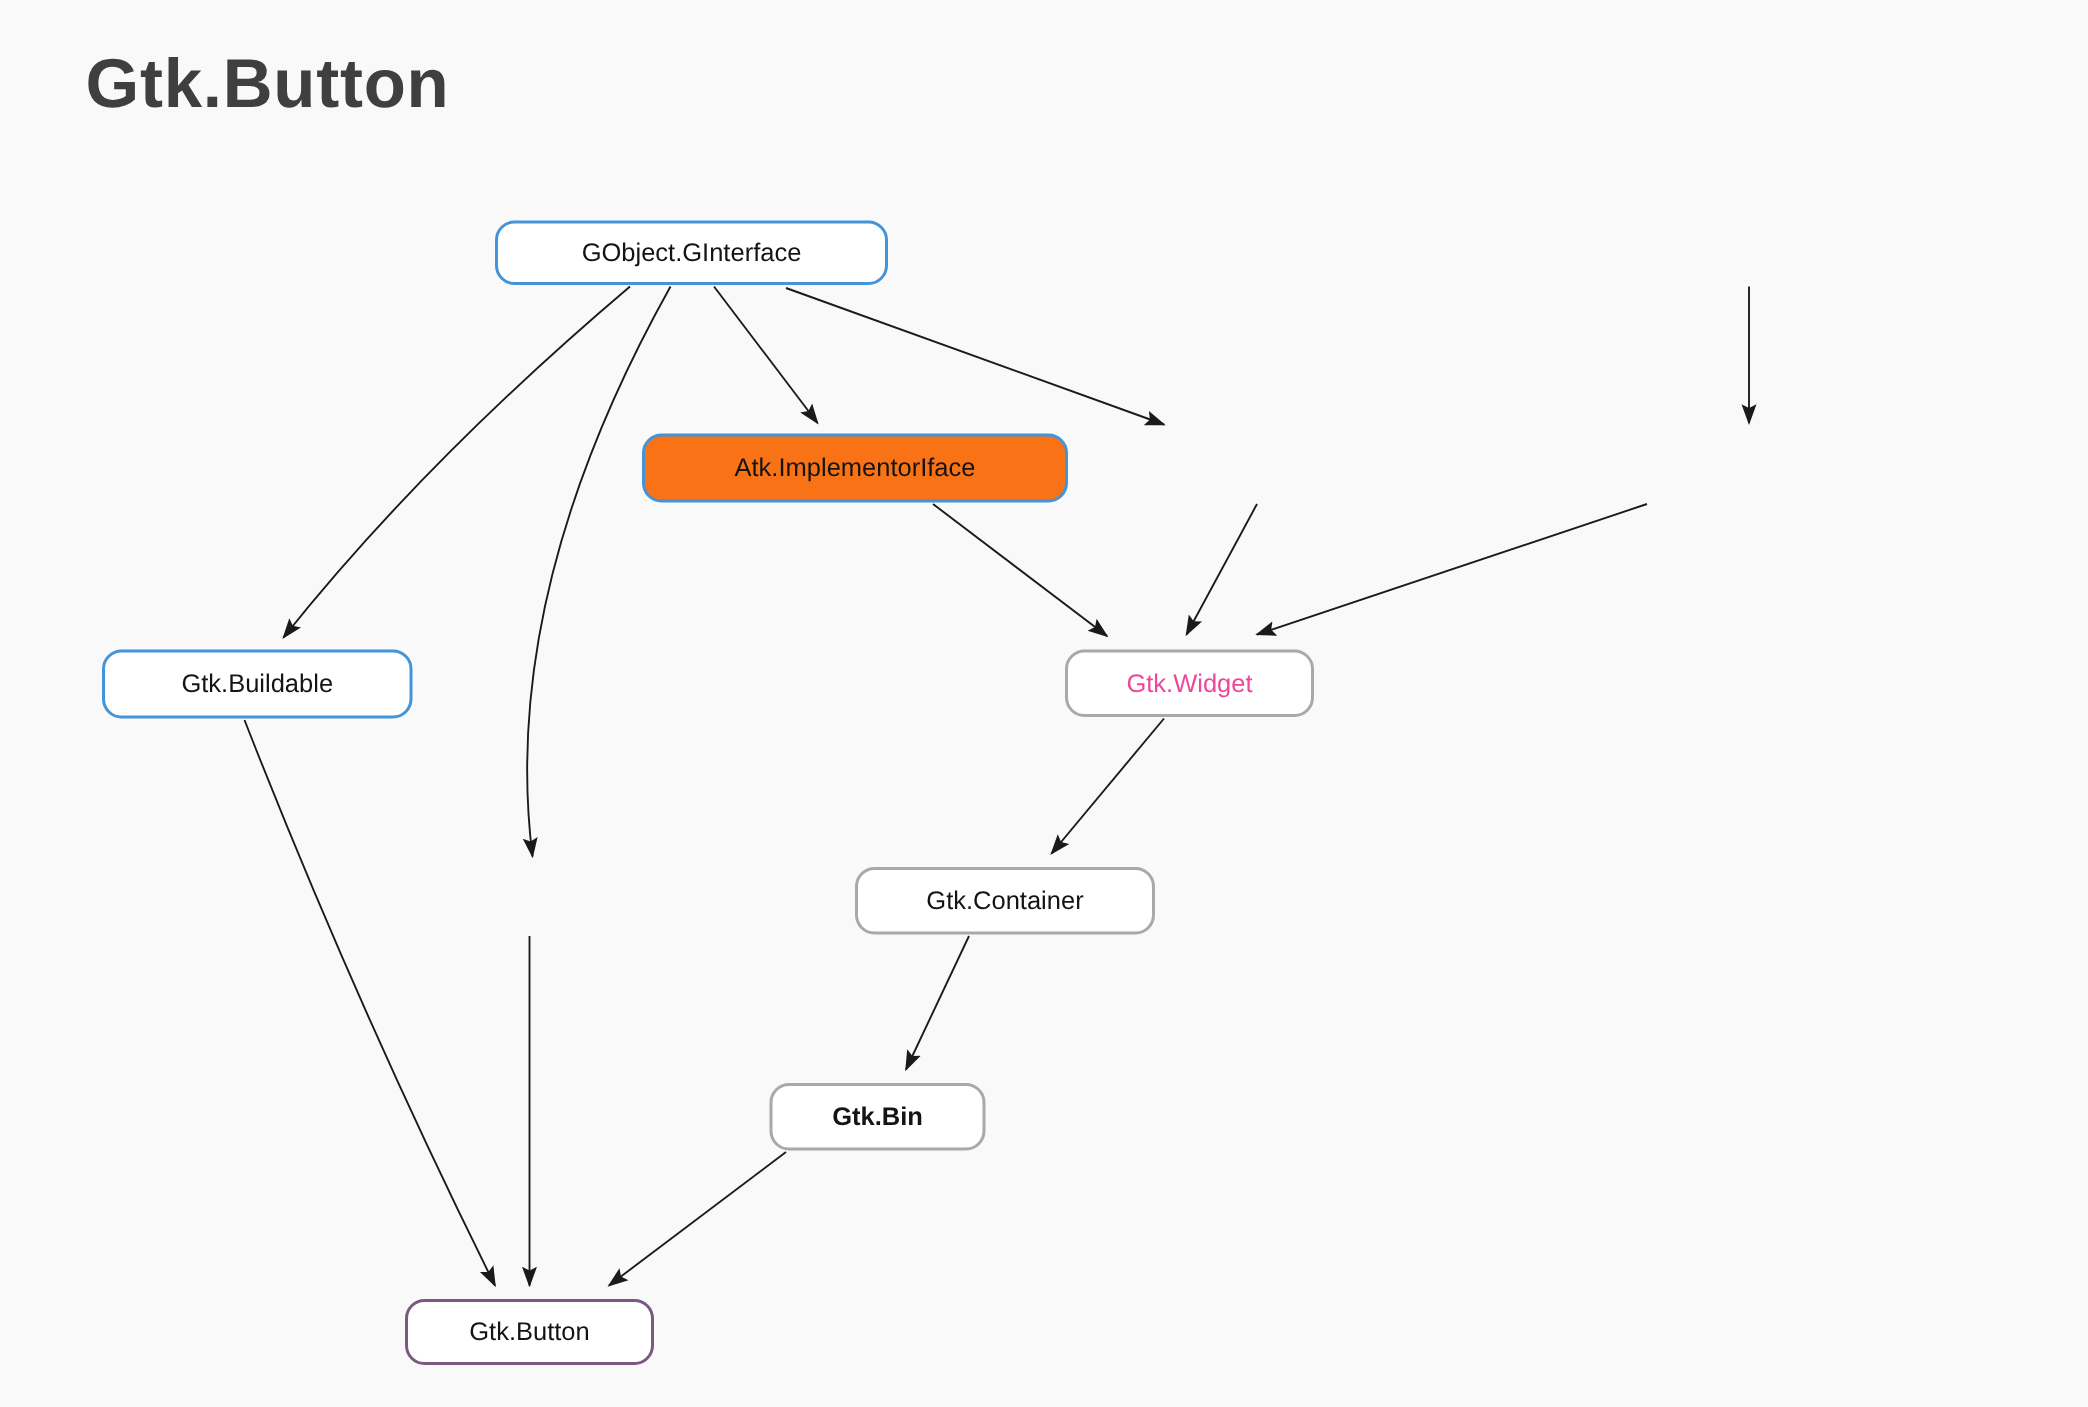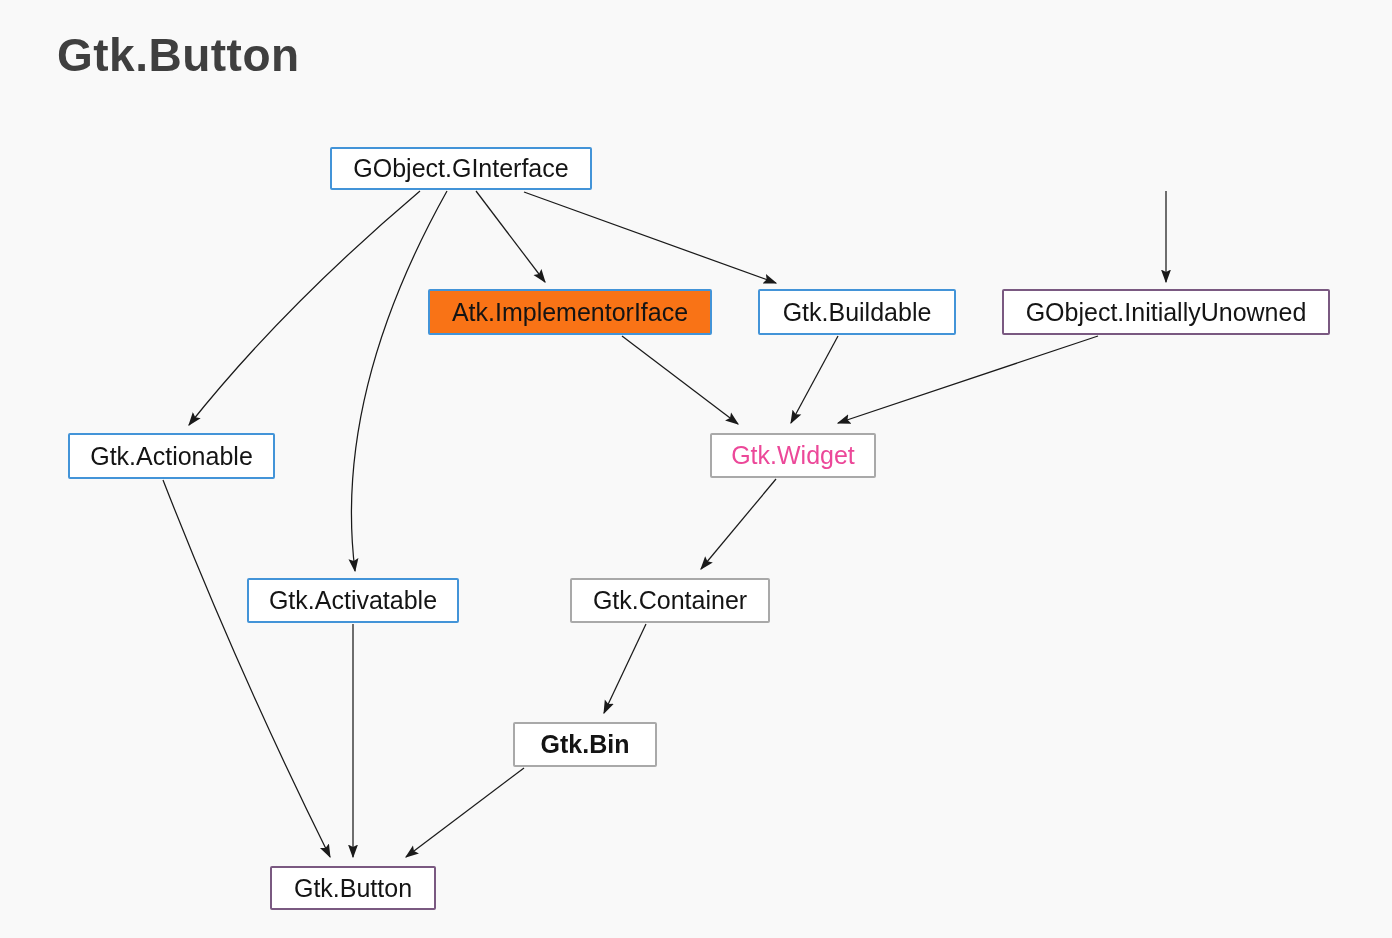--- a/index.html
+++ b/index.html
@@ -33,22 +33,22 @@
     stroke-width: 1.25px;
   }
   .node-layer { position: absolute; left: 0; top: 0; width: 100%; height: 100%; }
   .node {
     position: absolute;
     display: flex;
     align-items: center;
     justify-content: center;
     background: #ffffff;
     border: 2.5px solid #888;
-    border-radius: 2px;
-    font-size: 25px;
+    border-radius: 13px;
+    font-size: 17px;
     color: #141414;
     white-space: nowrap;
     cursor: pointer;
   }
 </style>
 </head>
 <body>
 
 <div class="page">
 
@@ -73,23 +73,20 @@
         <path d="M646,624 L604,713" class="edge" stroke="#1a1a1a" marker-end="url(#arrow)"></path>
         <path d="M524,768 L406,857" class="edge" stroke="#1a1a1a" marker-end="url(#arrow)"></path>
         <path d="M163,480 Q238,672 330,857" class="edge" stroke="#1a1a1a" marker-end="url(#arrow)"></path>
         <path d="M353,624 L353,857" class="edge" stroke="#1a1a1a" marker-end="url(#arrow)"></path>
       </g>
   </svg>
 
   <div class="node-layer">
       <div class="node" style="left: 330px; top: 147px; width: 262px; height: 43px; border-color: rgb(67, 148, 216); background: rgb(255, 255, 255); color: rgb(20, 20, 20);">GObject.GInterface</div>
       <div class="node" style="left: 428px; top: 289px; width: 284px; height: 46px; border-color: rgb(67, 148, 216); background: #f97316; color: rgb(20, 20, 20);">Atk.ImplementorIface</div>
-      <div class="node" style="left: 758px; top: 289px; width: 198px; height: 46px; border-color: rgb(67, 148, 216); background: rgb(255, 255, 255); color: rgb(20, 20, 20);">Gtk.Buildable</div>
-      <div class="node" style="left: 1002px; top: 289px; width: 328px; height: 46px; border-color: rgb(122, 89, 129); background: rgb(255, 255, 255); color: rgb(20, 20, 20);">GObject.InitiallyUnowned</div>
-      <div class="node" style="left: 68px; top: 433px; width: 207px; height: 46px; border-color: rgb(67, 148, 216); background: rgb(255, 255, 255); color: rgb(20, 20, 20);">Gtk.Actionable</div>
+      <div class="node" style="left: 68px; top: 433px; width: 207px; height: 46px; border-color: rgb(67, 148, 216); background: rgb(255, 255, 255); color: rgb(20, 20, 20);">Gtk.Buildable</div>
       <div class="node" style="left: 710px; top: 433px; width: 166px; height: 45px; border-color: rgb(169, 169, 169); background: rgb(255, 255, 255); color: #ec4899;">Gtk.Widget</div>
-      <div class="node" style="left: 247px; top: 578px; width: 212px; height: 45px; border-color: rgb(67, 148, 216); background: rgb(255, 255, 255); color: rgb(20, 20, 20);">Gtk.Activatable</div>
       <div class="node" style="left: 570px; top: 578px; width: 200px; height: 45px; border-color: rgb(169, 169, 169); background: rgb(255, 255, 255); color: rgb(20, 20, 20);">Gtk.Container</div>
       <div class="node" style="left: 513px; top: 722px; width: 144px; height: 45px; border-color: rgb(169, 169, 169); background: rgb(255, 255, 255); color: rgb(20, 20, 20); font-weight: bold;">Gtk.Bin</div>
       <div class="node" style="left: 270px; top: 866px; width: 166px; height: 44px; border-color: rgb(122, 89, 129); background: rgb(255, 255, 255); color: rgb(20, 20, 20);">Gtk.Button</div>
     </div>
 
 </div>
 
 </body></html>

